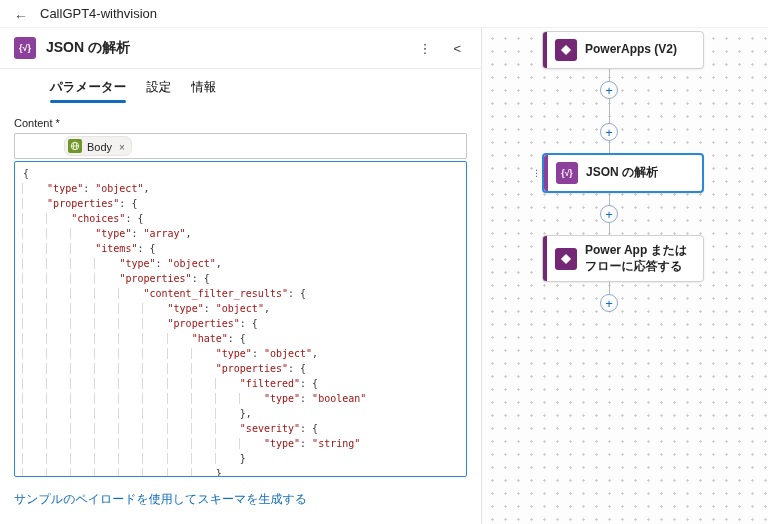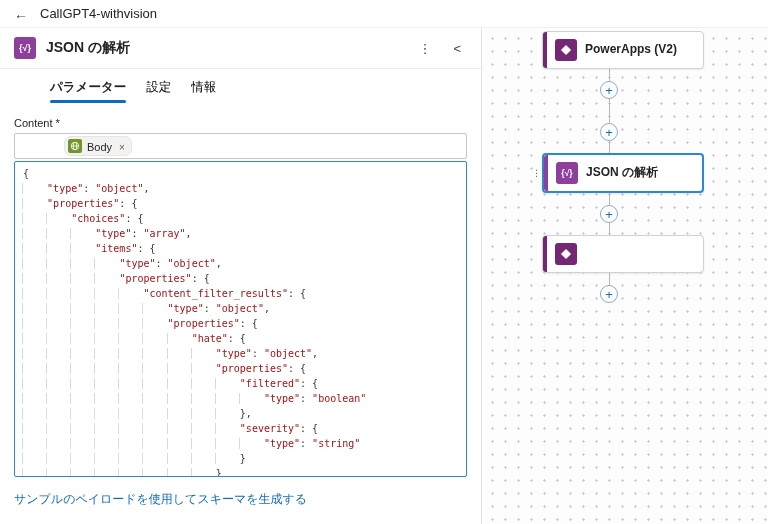--- a/index.html
+++ b/index.html
@@ -168,20 +168,21 @@
       <div class="plus">+</div>
       <div class="seg"></div>
 
       <div class="node">
         <span class="node-accent" style="background: rgb(116, 39, 116);"></span>
         <span class="node-icon" style="background: rgb(116, 39, 116);">
           <svg viewBox="0 0 12 12" width="12" height="12">
               <path d="M6 0.9 L11.1 6 L6 11.1 L0.9 6 Z" fill="#fff"></path>
             </svg>
         </span>
+        <span class="node-title">Power App またはフローに応答する</span>
       </div>
 
       <div class="seg"></div>
       <div class="plus">+</div>
 
     </div>
   </div>
 
 </div>
 

